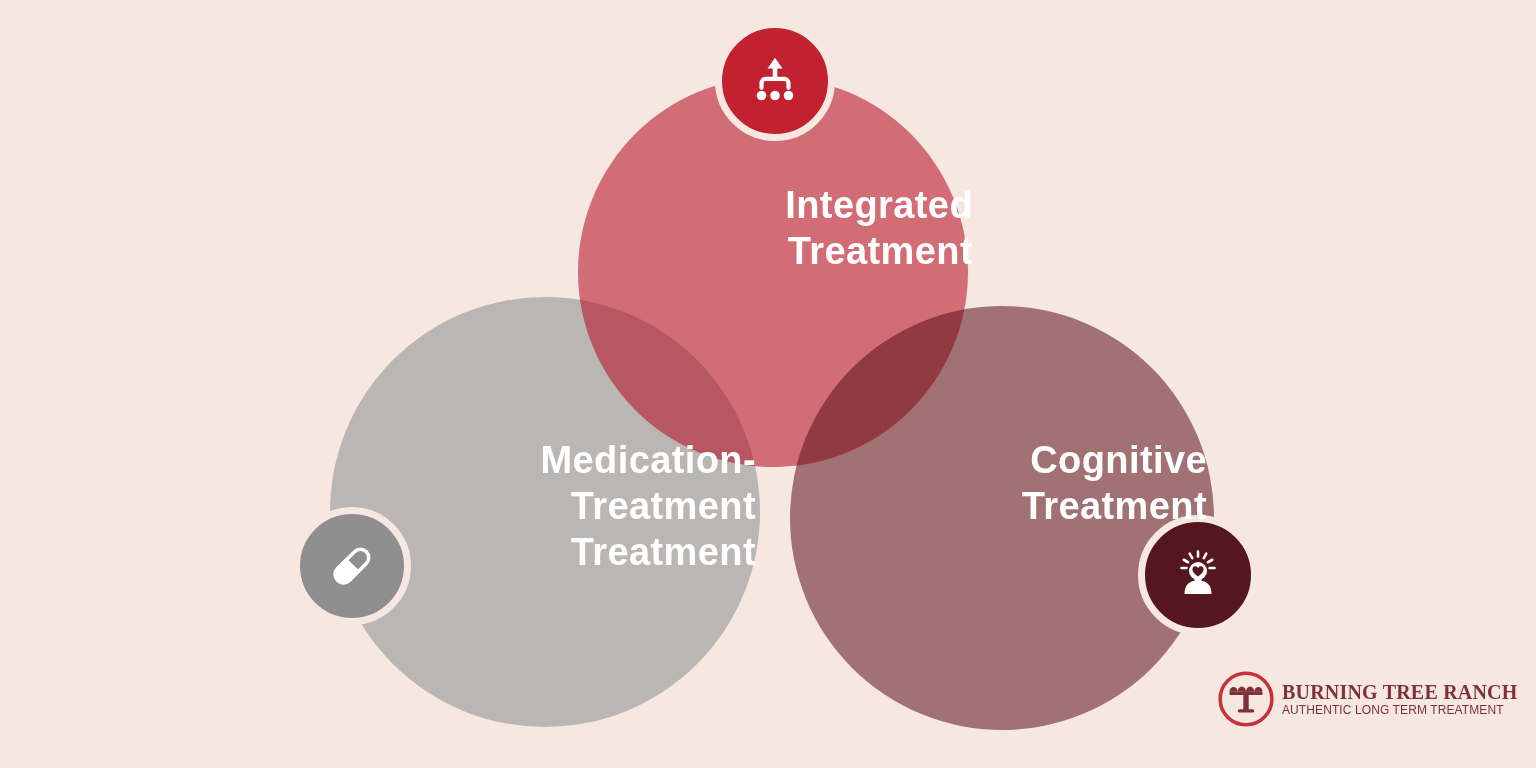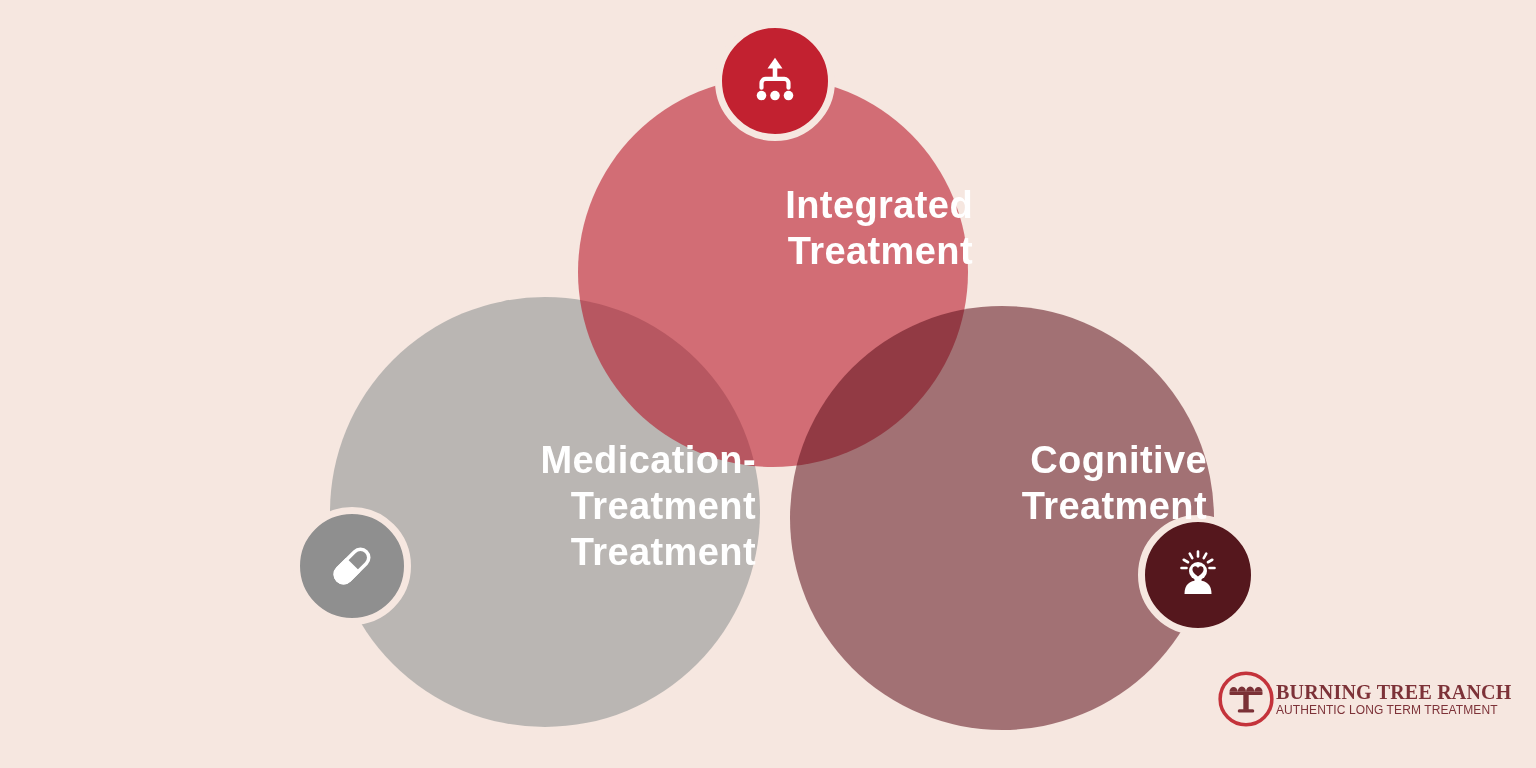--- a/index.html
+++ b/index.html
@@ -28,21 +28,21 @@
   .label{position:absolute;z-index:5;width:400px;color:#ffffff;font-weight:bold;
          font-size:38px;line-height:46px;text-align:right;letter-spacing:0.4px;}
   .l-top  {left:573px;top:182px;}
   .l-left {left:356px;top:437px;}
   .l-right{left:807px;top:437px;}
   .label .line{display:block;}
 
   
   .logo{position:absolute;left:1216px;top:669px;z-index:6;display:flex;align-items:center;}
   .logo-mark{width:60px;height:60px;flex:0 0 auto;}
-  .logo-text{display:flex;flex-direction:column;justify-content:center;}
+  .logo-text{margin-left:6px;display:flex;flex-direction:column;justify-content:center;}
   .brand{font-family:"Liberation Serif",serif;font-weight:700;font-size:20px;line-height:21px;
          color:#7d3238;letter-spacing:0.2px;white-space:nowrap;}
   .tagline{font-family:"Liberation Sans",sans-serif;font-weight:400;font-size:12px;line-height:13px;
          color:#7d3238;letter-spacing:0.1px;white-space:nowrap;margin-top:1px;}
 </style>
 </head>
 <body>
 
 <div class="canvas">
 

